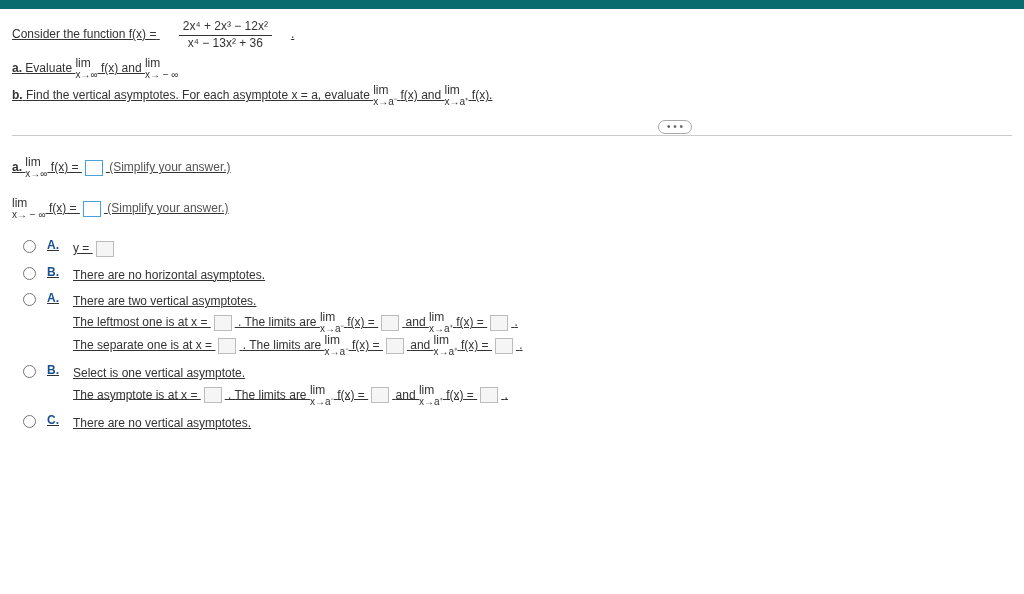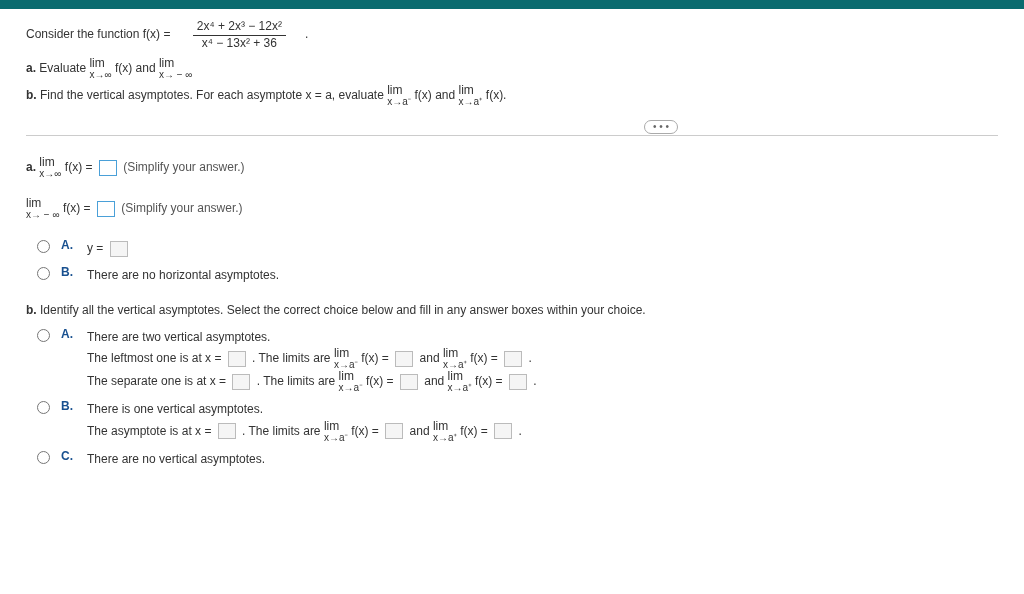--- a/index.html
+++ b/index.html
@@ -9,21 +9,22 @@
     font-size: 12px;
     color: #333;
     background: #fff;
   }
   .topbar {
     height: 9px;
     background: #0a6b6f;
     width: 100%;
   }
   .content {
-    padding: 10px 26px;
+    padding: 10px 12px;
+    text-decoration: underline;
   }
   .prompt { margin-bottom: 6px; line-height: 1.5; }
   .frac {
     display: inline-block;
     vertical-align: middle;
     text-align: center;
     margin: 0 19px;
   }
   .frac .num { display:block; border-bottom: 1px solid #333; padding: 0 4px; line-height:1.3;}
   .frac .den { display:block; padding: 0 4px; line-height:1.3;}
@@ -149,23 +150,20 @@
     </div>
 
     <div class="radio-row">
       <input type="radio" name="horiz" style="">
       <span class="lbl">B.</span>
       <div class="body">
         <span>There are no horizontal asymptotes.</span>
       </div>
     </div>
 
-    <div class="section-txt">
-      <b>b.</b><span> Identify all the vertical asymptotes. Select the correct choice below and fill in any answer boxes within your choice.</span>
-    </div>
 
     <div class="radio-row">
       <input type="radio" name="vert" style="">
       <span class="lbl">A.</span>
       <div class="body">
         <span>There are two vertical asymptotes.</span><br>
         <span>The leftmost one is at x = </span>
         <span class="ibox gray"></span>
         <span>. The limits are </span>
         <span class="lim-wrap">
@@ -200,21 +198,21 @@
         <span> f(x) = </span>
         <span class="ibox gray"></span>
         <span>.</span>
       </div>
     </div>
 
     <div class="radio-row">
       <input type="radio" name="vert" style="">
       <span class="lbl">B.</span>
       <div class="body">
-        <span>There is one vertical asymptotes.</span><br>
+        <span>Select is one vertical asymptote.</span><br>
         <span>The asymptote is at x = </span>
         <span class="ibox gray"></span>
         <span>. The limits are </span>
         <span class="lim-wrap">
           <span class="t1">lim</span>
           <span class="t2">x→a⁻</span>
         </span>
         <span> f(x) = </span>
         <span class="ibox gray"></span>
         <span> and </span>

